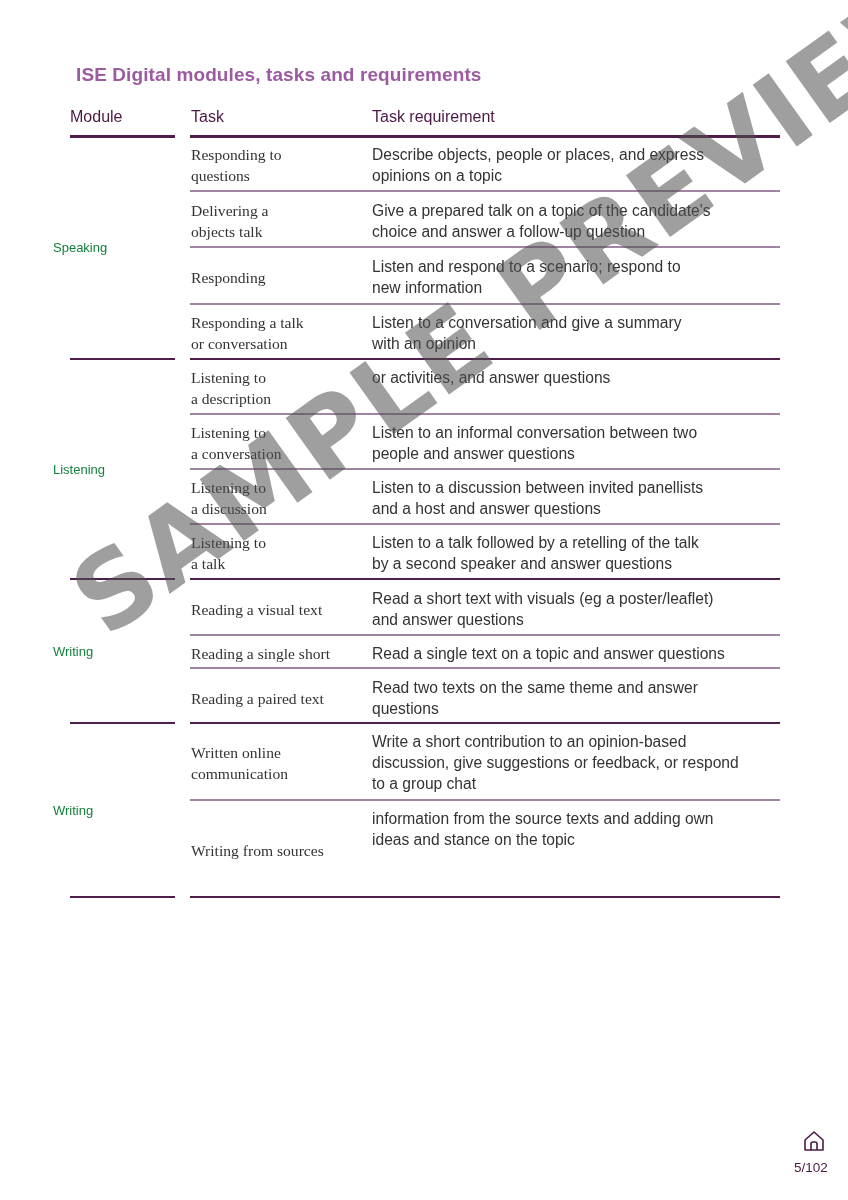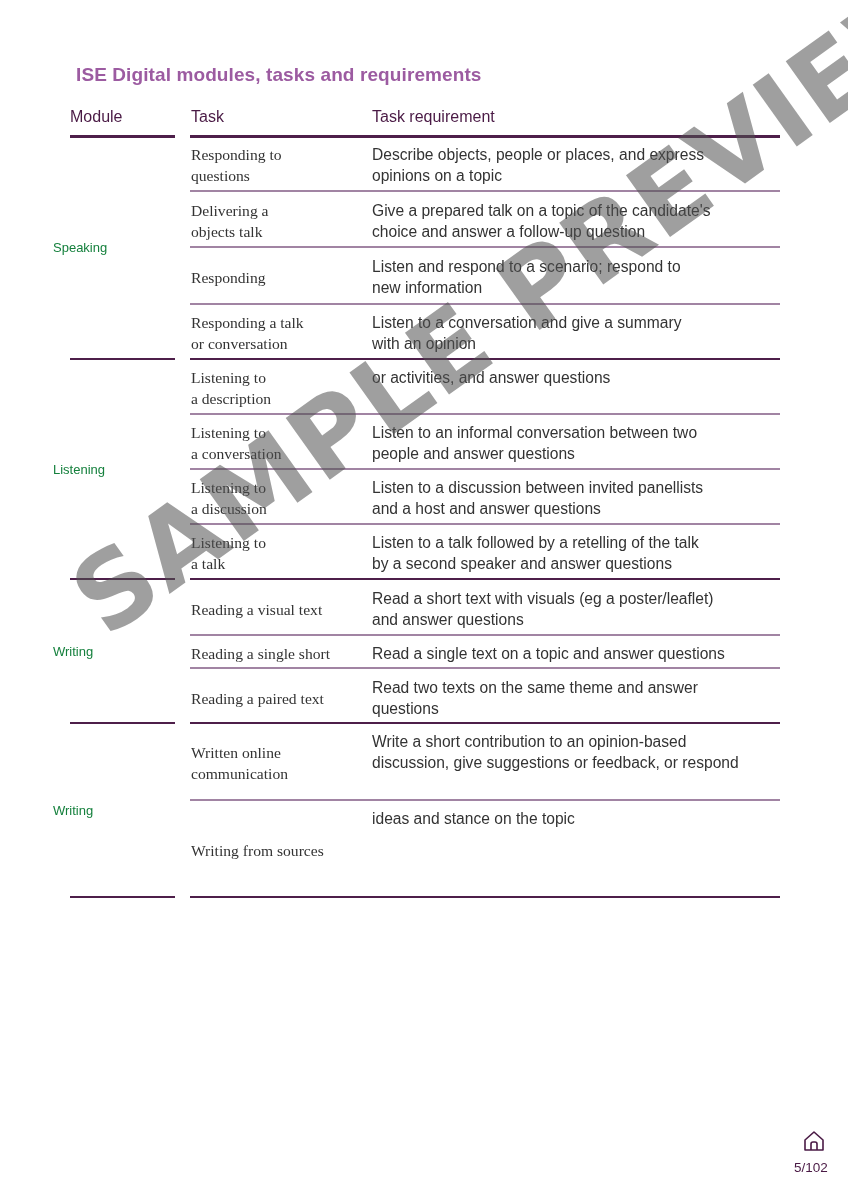--- a/index.html
+++ b/index.html
@@ -239,29 +239,31 @@
 <div class="module-label" style="top:803px">Writing</div>
 
 <div>
   <div class="cell task" style="top:742px">
     <div>Written online</div>
     <div>communication</div>
   </div>
   <div class="cell req" style="top:731px">
     <div>Write a short contribution to an opinion-based</div>
     <div>discussion, give suggestions or feedback, or respond</div>
+    <div>to a group chat</div>
   </div>
 </div>
 <div class="thin" style="left:190px; width:590px; top:799px"></div>
 
 <div>
   <div class="cell task" style="top:840px">
     <div>Writing from sources</div>
   </div>
   <div class="cell req" style="top:808px">
+    <div>information from the source texts and adding own</div>
     <div>ideas and stance on the topic</div>
   </div>
 </div>
 <div class="rule" style="left:70px; width:105px; top:896px; height:2px"></div>
 <div class="rule" style="left:190px; width:590px; top:896px; height:2px"></div>
 
 <div class="watermark">SAMPLE PREVIEW</div>
 
 <svg class="home-icon" viewBox="0 0 22 22">
   <path d="M2 10 L11 2 L20 10 L20 20 L2 20 Z" fill="none" stroke="#4a1a45" stroke-width="1.6" stroke-linejoin="round"></path>

